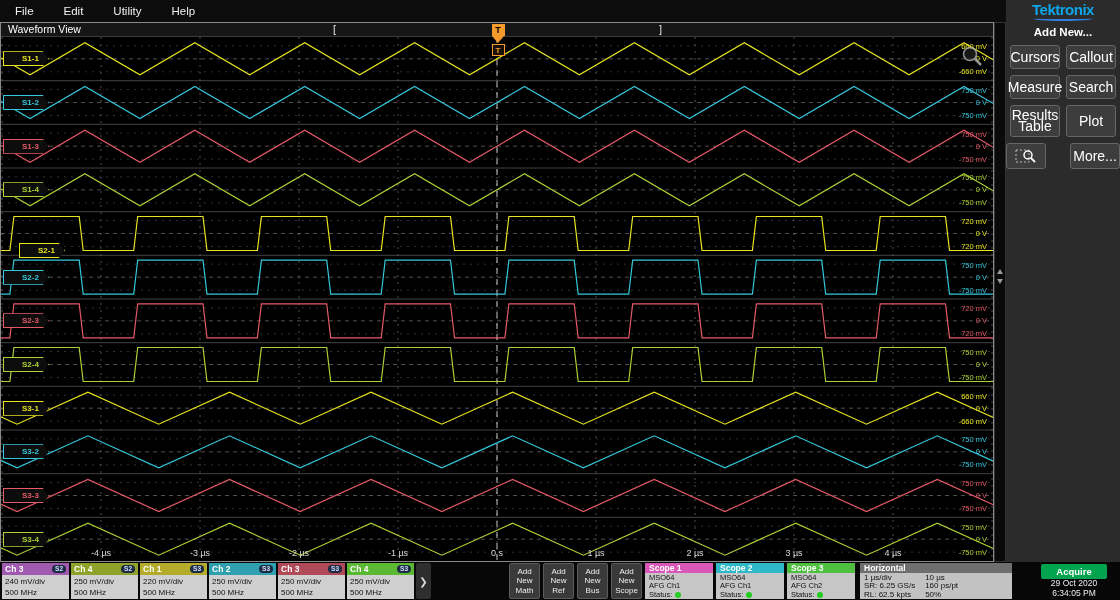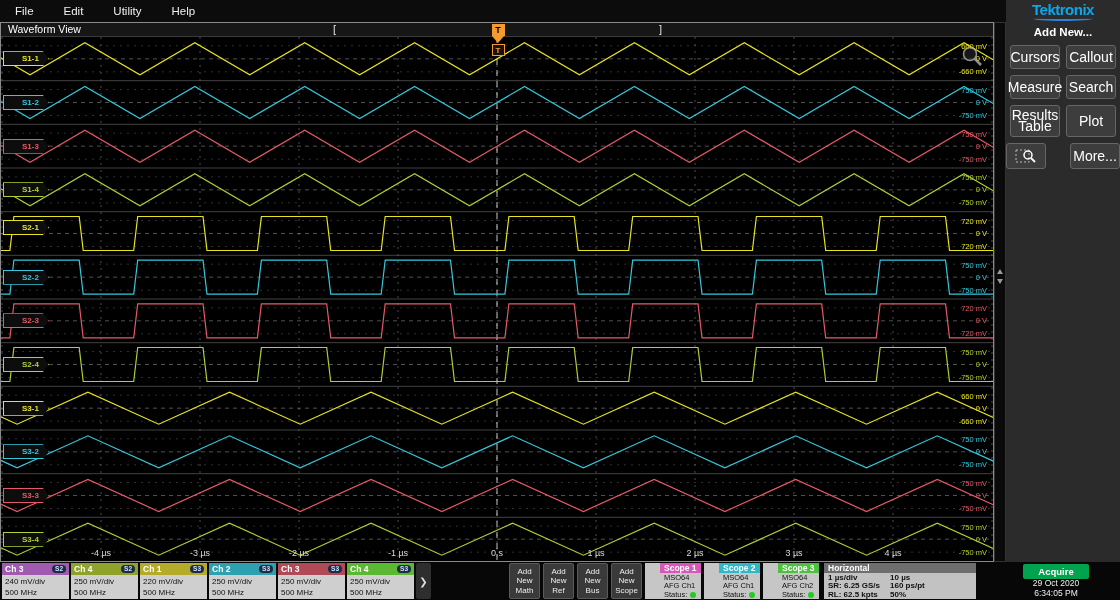--- a/index.html
+++ b/index.html
@@ -44,28 +44,28 @@
 
   
   .bottom-bar{position:absolute;left:0;top:562px;width:1120px;height:38px;background:#070707;display:flex;align-items:stretch;padding:1px 0 1px 2px;}
   .ch-box{width:67px;margin-right:2px;background:#cfcfcf;display:flex;flex-direction:column;}
   .ch-head{height:12px;display:flex;align-items:center;justify-content:space-between;padding:0 3px;color:#fff;font-size:8.5px;font-weight:bold;}
   .ch-tag{background:#1d2b45;color:#cfe0ff;font-size:6.5px;font-weight:bold;padding:0 3px;border-radius:6px;line-height:8px;}
   .ch-body{flex:1;color:#111;font-size:8px;line-height:11px;padding:1px 3px;}
   .bb-arrow{width:15px;margin-right:2px;background:#2e2e2e;color:#ddd;display:flex;align-items:center;justify-content:center;font-size:10px;border-radius:2px;}
   .bb-spacer{width:76px;}
   .add-btn{width:31px;margin-right:3px;background:#3a3a3a;border:1px solid #5a5a5a;color:#eee;font-size:8px;line-height:9.5px;display:flex;align-items:center;justify-content:center;text-align:center;border-radius:2px;padding:1px;}
-  .scope-box{width:56px;margin-right:3px;background:#c6c6c6;display:flex;flex-direction:column;padding-left:15px;}
+  .scope-box{width:68px;margin-right:3px;background:#c6c6c6;display:flex;flex-direction:column;}
   .scope-head{height:11px;color:#fff;font-weight:bold;font-size:8.5px;display:flex;align-items:center;padding-left:4px;}
   .scope-body{flex:1;font-size:7.5px;line-height:8.3px;color:#111;padding:1px 4px;}
   .status-line{display:flex;align-items:center;gap:3px;}
   .dot{width:6px;height:6px;border-radius:50%;display:inline-block;}
   .hz-box{width:152px;margin-left:2px;margin-right:16px;background:#c2c2c2;display:flex;flex-direction:column;}
   .hz-head{height:11px;background:#6e6e6e;color:#fff;font-size:8.5px;font-weight:bold;padding-left:4px;display:flex;align-items:center;}
-  .hz-body{flex:1;display:flex;font-size:8px;color:#111;line-height:8.3px;padding:1px 4px;gap:10px;font-weight:bold;}
+  .hz-body{flex:1;display:flex;font-size:8px;color:#111;line-height:8.3px;padding:1px 4px;gap:10px;}
   .hz-col{display:flex;flex-direction:column;}
   .bb-right{flex:1;display:flex;flex-direction:column;align-items:center;justify-content:space-between;padding:1px 4px;}
   .acquire-btn{width:66px;height:15px;background:#00a44e;color:#fff;font-weight:bold;font-size:9.5px;display:flex;align-items:center;justify-content:center;border-radius:2px;}
   .datetime{color:#eee;font-size:8.5px;text-align:center;line-height:9.5px;}
 </style>
 </head>
 <body>
 
 <div id="app">
 
@@ -198,21 +198,21 @@
         <text x="595" y="519" text-anchor="middle" fill="#d8d8d8" font-size="9">1 µs</text>
         <text x="694" y="519" text-anchor="middle" fill="#d8d8d8" font-size="9">2 µs</text>
         <text x="793" y="519" text-anchor="middle" fill="#d8d8d8" font-size="9">3 µs</text>
         <text x="892" y="519" text-anchor="middle" fill="#d8d8d8" font-size="9">4 µs</text>
       </svg>
     <div id="badges">
         <div class="wave-badge" style="top:28.3px;color:#e8e520;box-shadow:inset 0 0 0 1px #e8e520;">S1-1</div>
         <div class="wave-badge" style="top:72.0px;color:#35c8dc;box-shadow:inset 0 0 0 1px #35c8dc;">S1-2</div>
         <div class="wave-badge" style="top:115.7px;color:#e55a68;box-shadow:inset 0 0 0 1px #e55a68;">S1-3</div>
         <div class="wave-badge" style="top:159.3px;color:#aed135;box-shadow:inset 0 0 0 1px #aed135;">S1-4</div>
-        <div class="wave-badge" style="top:197px;color:#e8e520;box-shadow:inset 0 0 0 1px #e8e520;">S2-1</div>
+        <div class="wave-badge" style="top:220px;color:#e8e520;box-shadow:inset 0 0 0 1px #e8e520;margin-left:16px;">S2-1</div>
         <div class="wave-badge" style="top:246.7px;color:#35c8dc;box-shadow:inset 0 0 0 1px #35c8dc;">S2-2</div>
         <div class="wave-badge" style="top:290.3px;color:#e55a68;box-shadow:inset 0 0 0 1px #e55a68;text-align:center;">S2-3</div>
         <div class="wave-badge" style="top:334.0px;color:#aed135;box-shadow:inset 0 0 0 1px #aed135;">S2-4</div>
         <div class="wave-badge" style="top:377.7px;color:#e8e520;box-shadow:inset 0 0 0 1px #e8e520;">S3-1</div>
         <div class="wave-badge" style="top:421.3px;color:#35c8dc;box-shadow:inset 0 0 0 1px #35c8dc;">S3-2</div>
         <div class="wave-badge" style="top:465.0px;color:#e55a68;box-shadow:inset 0 0 0 1px #e55a68;">S3-3</div>
         <div class="wave-badge" style="top:508.7px;color:#aed135;box-shadow:inset 0 0 0 1px #aed135;">S3-4</div>
       </div>
     <div class="trigger">
       <div class="trig-box1">T</div>

